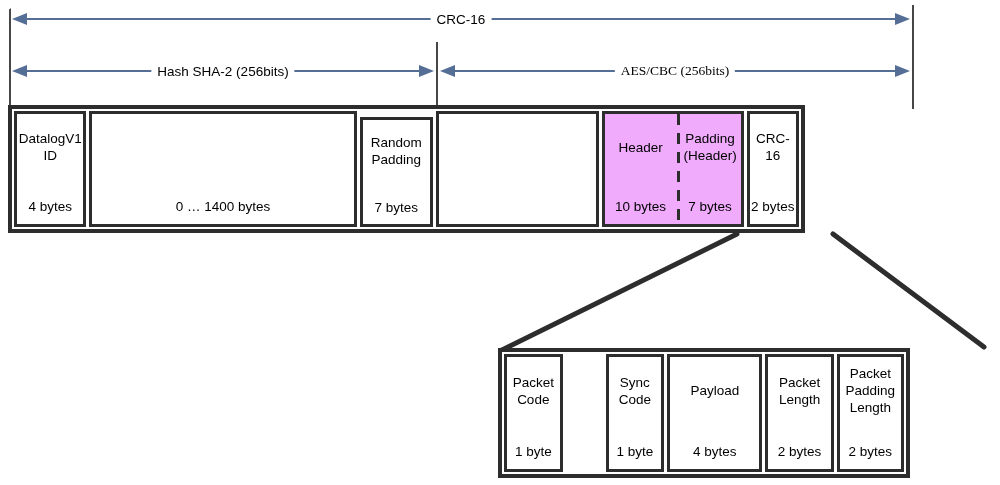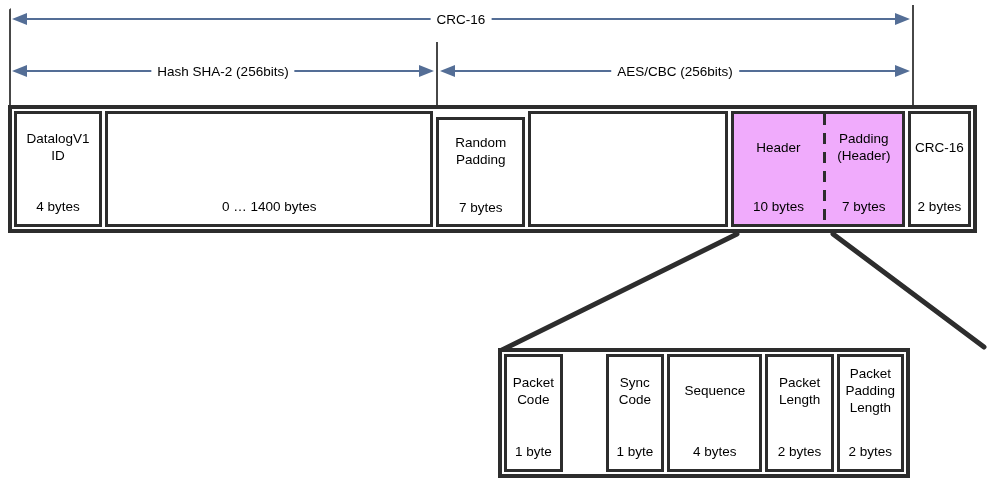--- a/index.html
+++ b/index.html
@@ -24,27 +24,27 @@
   .arrow .line{position:absolute;left:3px;right:3px;top:6px;height:2px;background:var(--c-arrow);}
   .ah{position:absolute;top:1px;width:0;height:0;border-top:6px solid transparent;border-bottom:6px solid transparent;}
   .ah.l{left:0;border-right:15px solid var(--c-arrow);}
   .ah.r{right:0;border-left:15px solid var(--c-arrow);}
   .arrow .lbl{
     position:absolute;left:50%;top:50%;transform:translate(-50%,-50%);
     background:#ffffff;padding:0 6px;white-space:nowrap;
   }
   #arrow-crc{left:12px;top:12px;width:898px;}
   #arrow-hash{left:12px;top:64px;width:422px;}
-  #arrow-aes{left:440px;top:64px;width:470px;}
+  #arrow-aes{left:440px;top:64px;width:470px;font-family:Liberation Serif, serif;}
   
   .row{
     position:absolute;border:4px solid var(--c-border);box-sizing:border-box;
     display:flex;gap:3px;padding:2px;background:#ffffff;
   }
-  #main-row{left:8px;top:105px;width:969px;height:128px;}
+  #main-row{left:8px;top:105px;width:797px;height:128px;}
   #detail-row{left:498px;top:348px;width:412px;height:130px;}
   .fbox{position:relative;border:3px solid var(--c-border);box-sizing:border-box;background:#fff;min-width:0;}
   .fcombo{position:relative;border:3px solid var(--c-border);box-sizing:border-box;display:flex;background:#f0abfc;min-width:0;}
   .fhalf{position:relative;min-width:0;}
   .dashsep{width:3px;flex:0 0 3px;background:repeating-linear-gradient(180deg,var(--c-border) 0 11px,transparent 11px 19px);}
   .fname{
     position:absolute;left:2px;right:2px;top:0;height:62%;
     display:flex;align-items:center;justify-content:center;
     text-align:center;white-space:pre-line;line-height:1.25;
   }
@@ -125,21 +125,21 @@
       <div class="fname">Packet
 Code</div>
       <div class="fsize">1 byte</div>
     </div>
     <div class="fbox" style="flex:77 0 0;margin-left:40px;">
       <div class="fname">Sync
 Code</div>
       <div class="fsize">1 byte</div>
     </div>
     <div class="fbox" style="flex:131 0 0;">
-      <div class="fname">Sequence</div>
+      <div class="fname">Payload</div>
       <div class="fsize">4 bytes</div>
     </div>
     <div class="fbox" style="flex:91 0 0;">
       <div class="fname">Packet
 Length</div>
       <div class="fsize">2 bytes</div>
     </div>
     <div class="fbox" style="flex:90 0 0;">
       <div class="fname">Packet
 Padding

